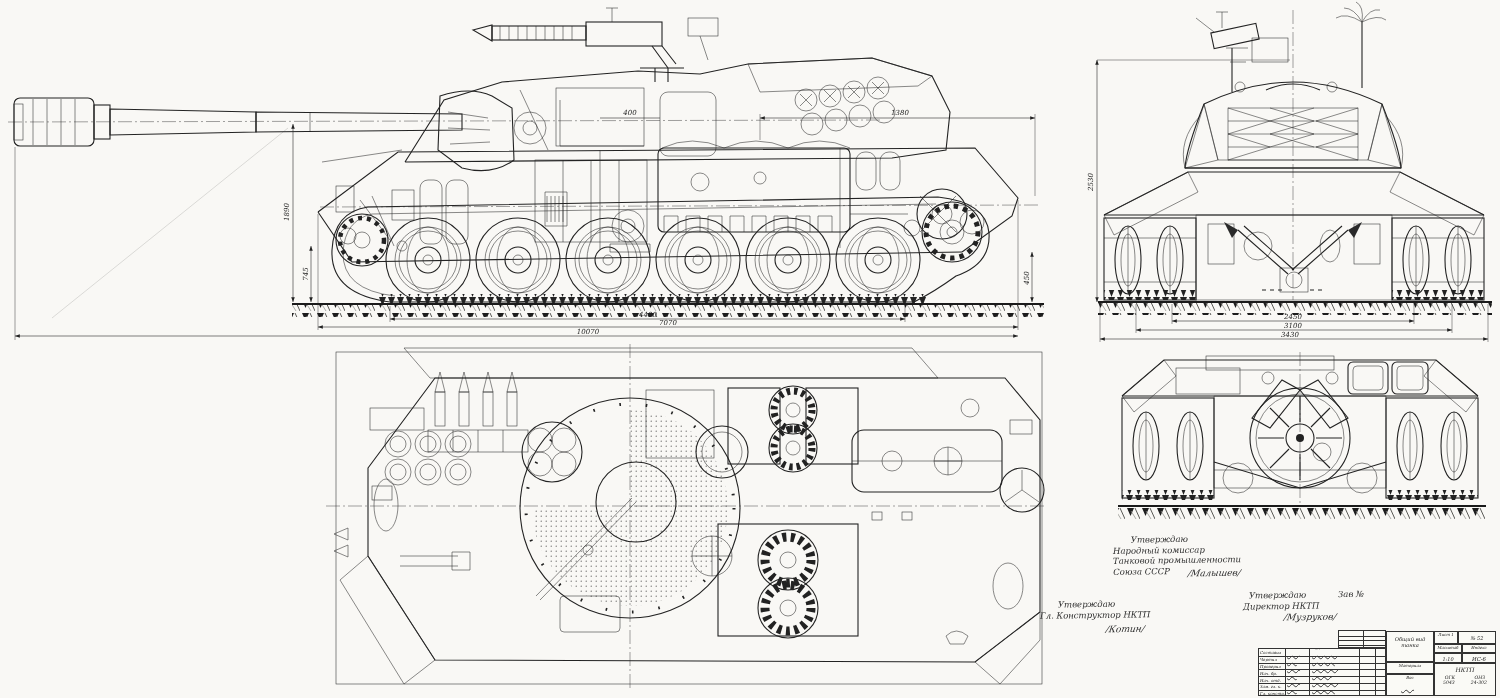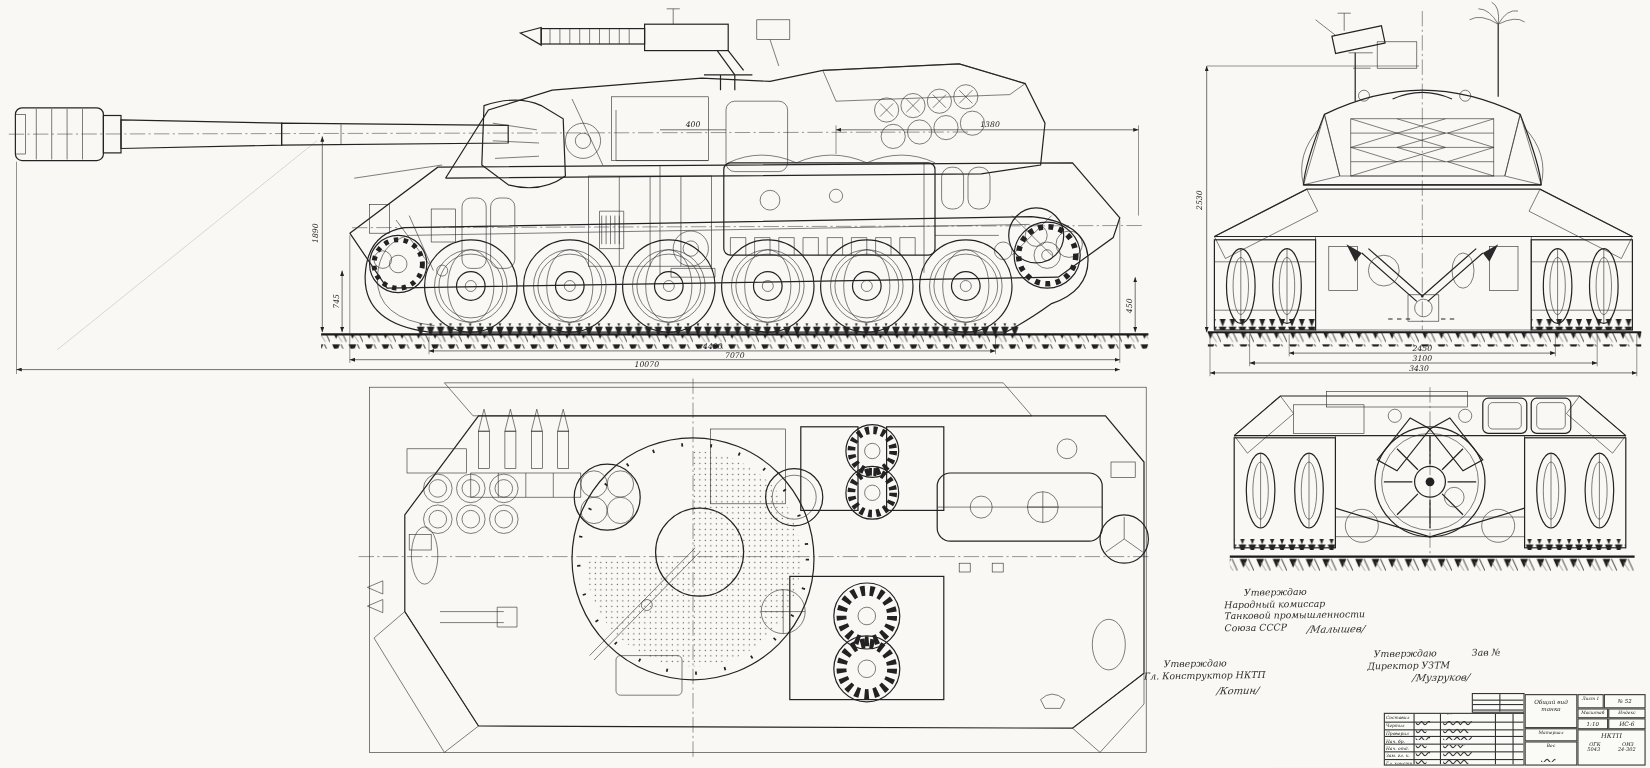--- a/index.html
+++ b/index.html
@@ -484,21 +484,21 @@
 <div class="hand" style="left:1040px;top:599px;">
   <div class="ind1">Утверждаю</div>
   <div>Гл. Конструктор НКТП</div>
 </div>
 <div class="hand" style="left:1106px;top:624px;">
   <span class="sig">/Котин/</span>
 </div>
 
 <div class="hand" style="left:1243px;top:590px;">
   <div class="ind2">Утверждаю</div>
-  <div>Директор УЗТМ</div>
+  <div>Директор НКТП</div>
 </div>
 <div class="hand" style="left:1284px;top:612px;">
   <span class="sig">/Музруков/</span>
 </div>
 
 <div class="hand" style="left:1338px;top:589px;">
   <span>Зав №</span>
 </div>
 
 <div class="tb">

